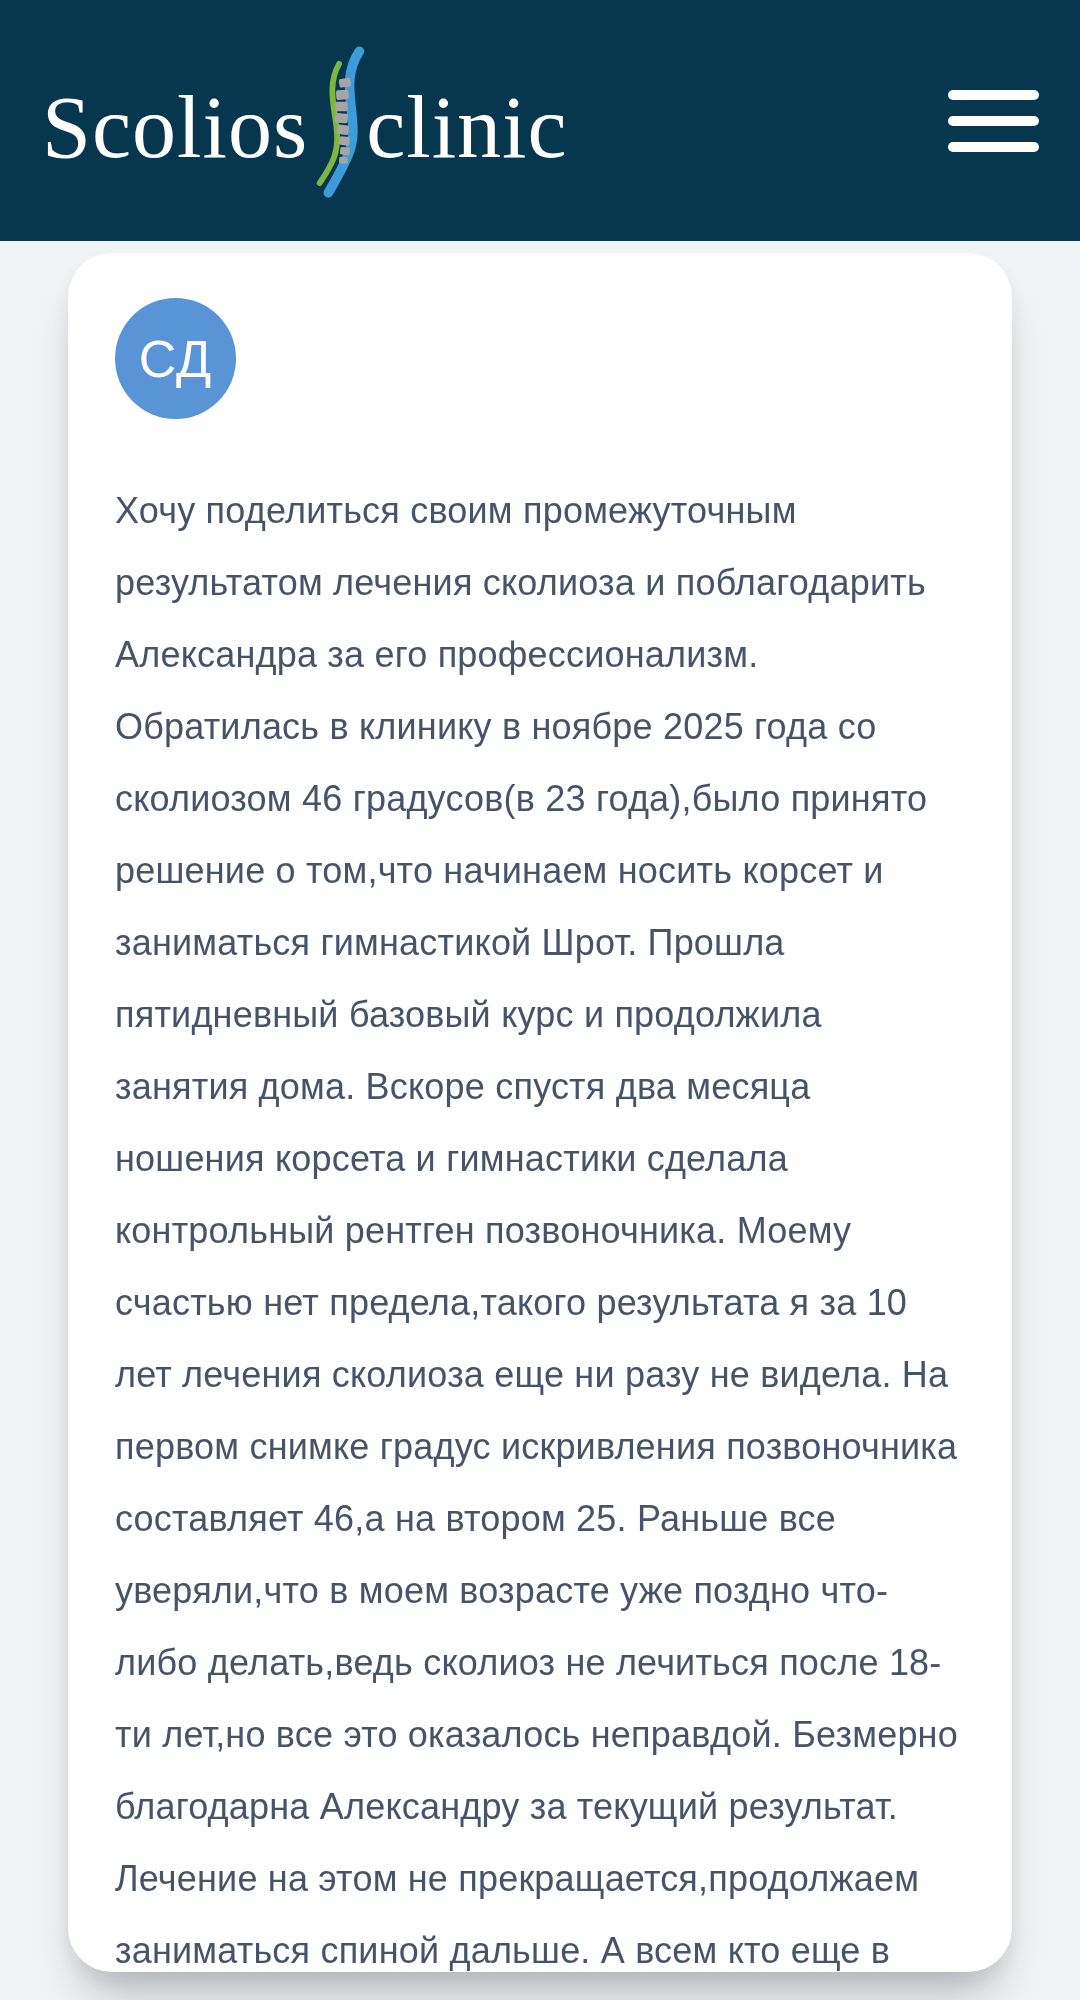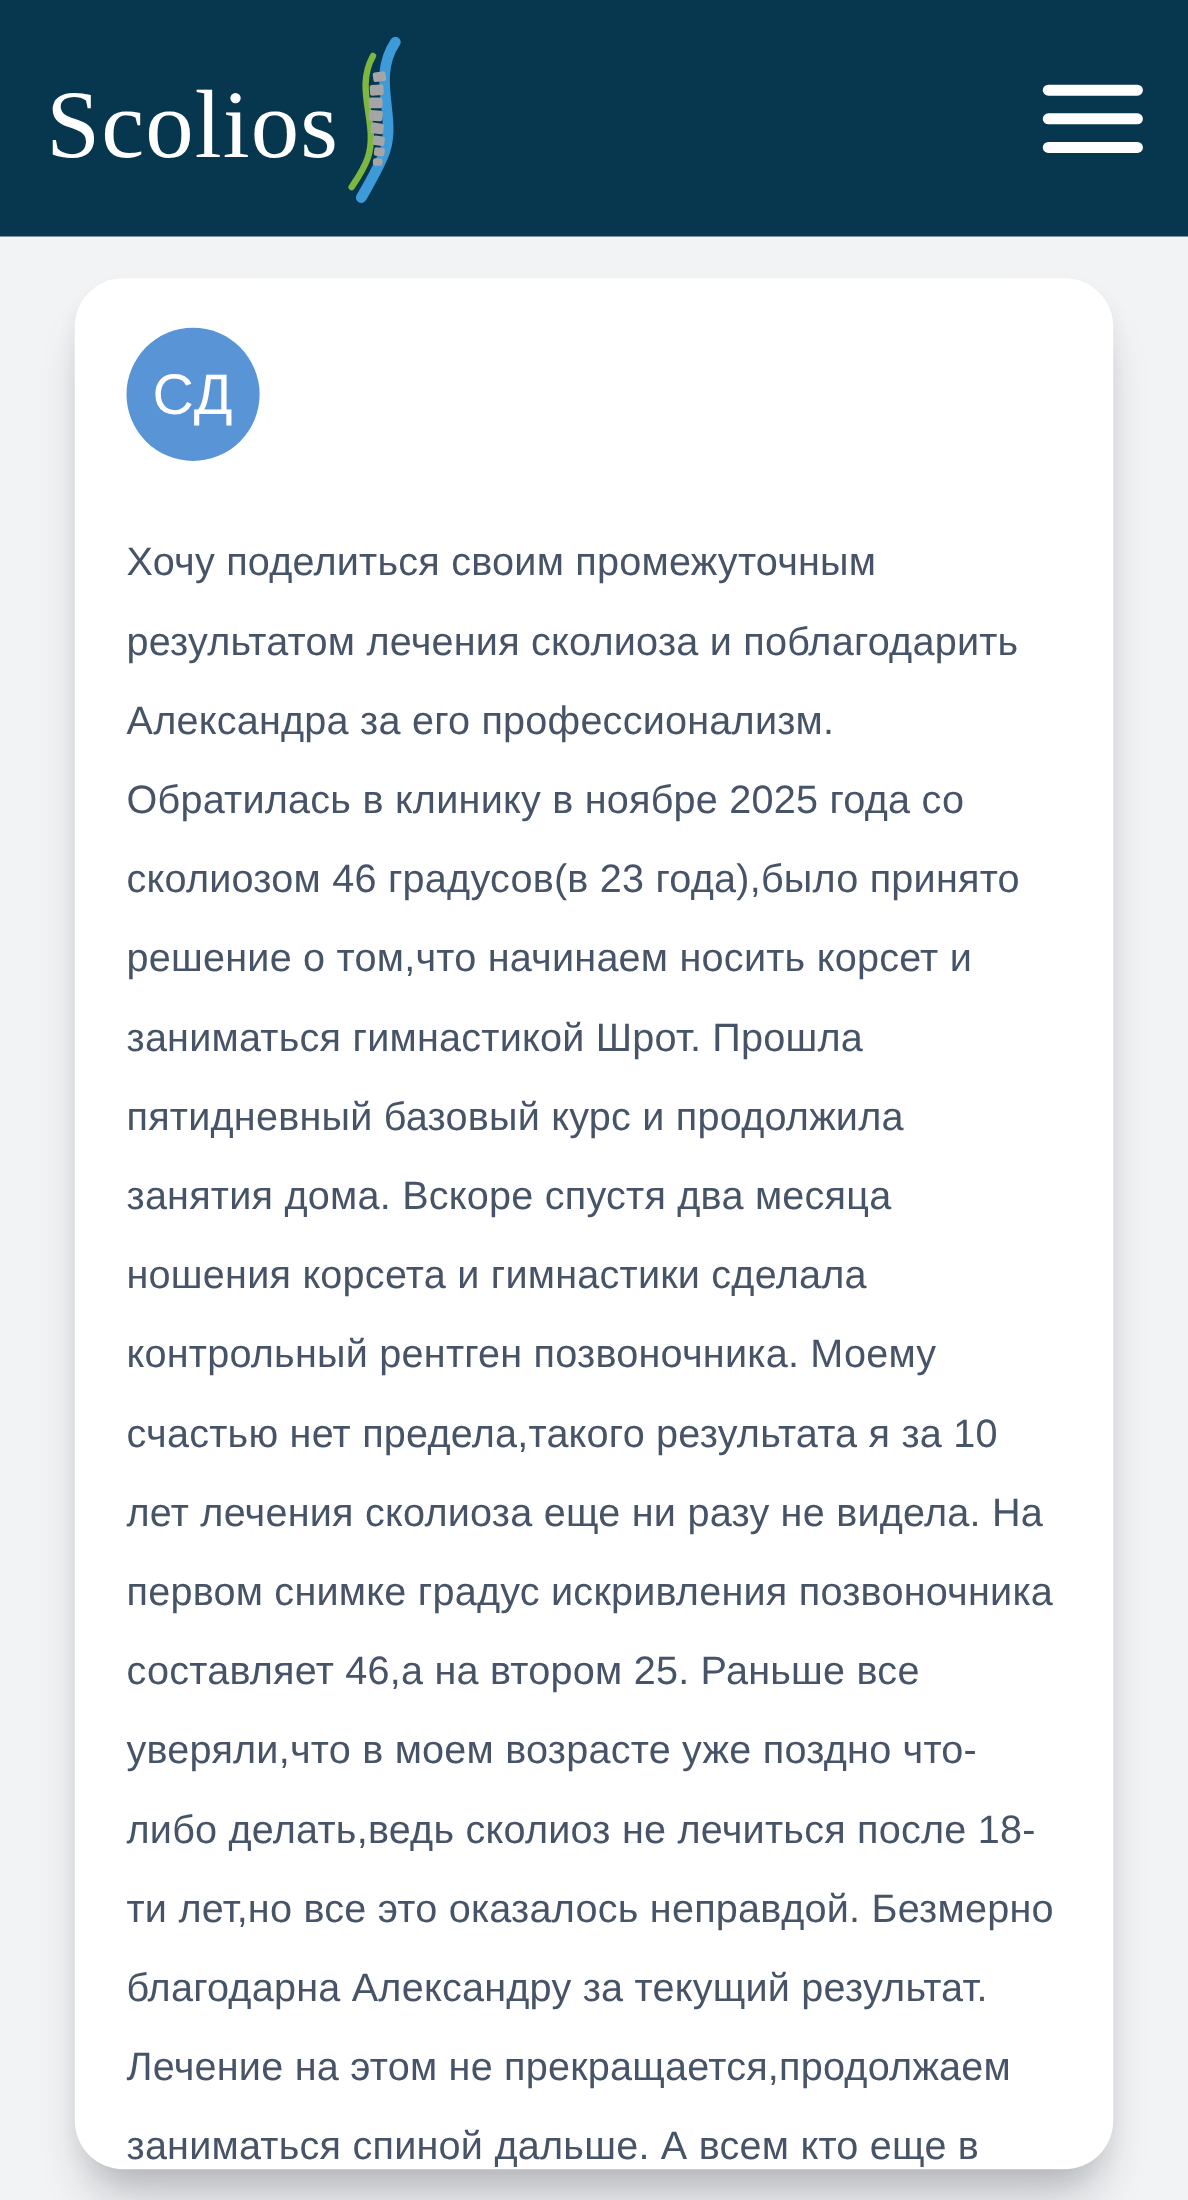--- a/index.html
+++ b/index.html
@@ -10,21 +10,21 @@
   }
   *{margin:0;padding:0;box-sizing:border-box;}
   html,body{width:1080px;height:2000px;overflow:hidden;}
   body{
     font-family:"Liberation Sans","DejaVu Sans",sans-serif;
     background:linear-gradient(180deg,#FBFBFC 0%,var(--page_bg) 8%,var(--page_bg) 100%);
     position:relative;
   }
   
   .site-header{
-    position:absolute;left:0;top:0;width:1080px;height:215px;
+    position:absolute;left:0;top:0;width:1080px;height:241px;
     background:var(--header_bg);
     display:flex;align-items:center;justify-content:space-between;
     padding:0 41px 0 42px;
   }
   .logo{display:flex;align-items:center;margin-top:14px;cursor:pointer;}
   .logo-word{
     font-family:"Liberation Serif","DejaVu Serif",serif;
     color:var(--logo_text);font-size:88px;line-height:1;letter-spacing:1px;font-weight:400;
   }
   .spine-svg{width:62px;height:152px;margin:-30px -6px -18px 2px;display:block;}
@@ -78,20 +78,21 @@
         <rect x="30" y="31" width="12" height="9" rx="2" transform="rotate(-8 36 35)"></rect>
         <rect x="27" y="43" width="13" height="10" rx="2" transform="rotate(-4 33 48)"></rect>
         <rect x="26" y="55" width="13" height="10" rx="2"></rect>
         <rect x="26" y="67" width="13" height="10" rx="2" transform="rotate(4 32 72)"></rect>
         <rect x="28" y="79" width="12" height="10" rx="2" transform="rotate(7 34 84)"></rect>
         <rect x="30" y="91" width="11" height="9" rx="2" transform="rotate(8 35 95)"></rect>
         <rect x="31" y="102" width="10" height="8" rx="2" transform="rotate(6 36 106)"></rect>
         <rect x="30" y="112" width="9" height="7" rx="2" transform="rotate(2 34 115)"></rect>
       </g>
     </svg>
+    <span class="logo-word">clinic</span>
   </div>
   <button class="menu-btn">
     <span>
       <div class="bar"></div>
       <div class="bar"></div>
       <div class="bar"></div>
     </span>
   </button>
 </header>
 

